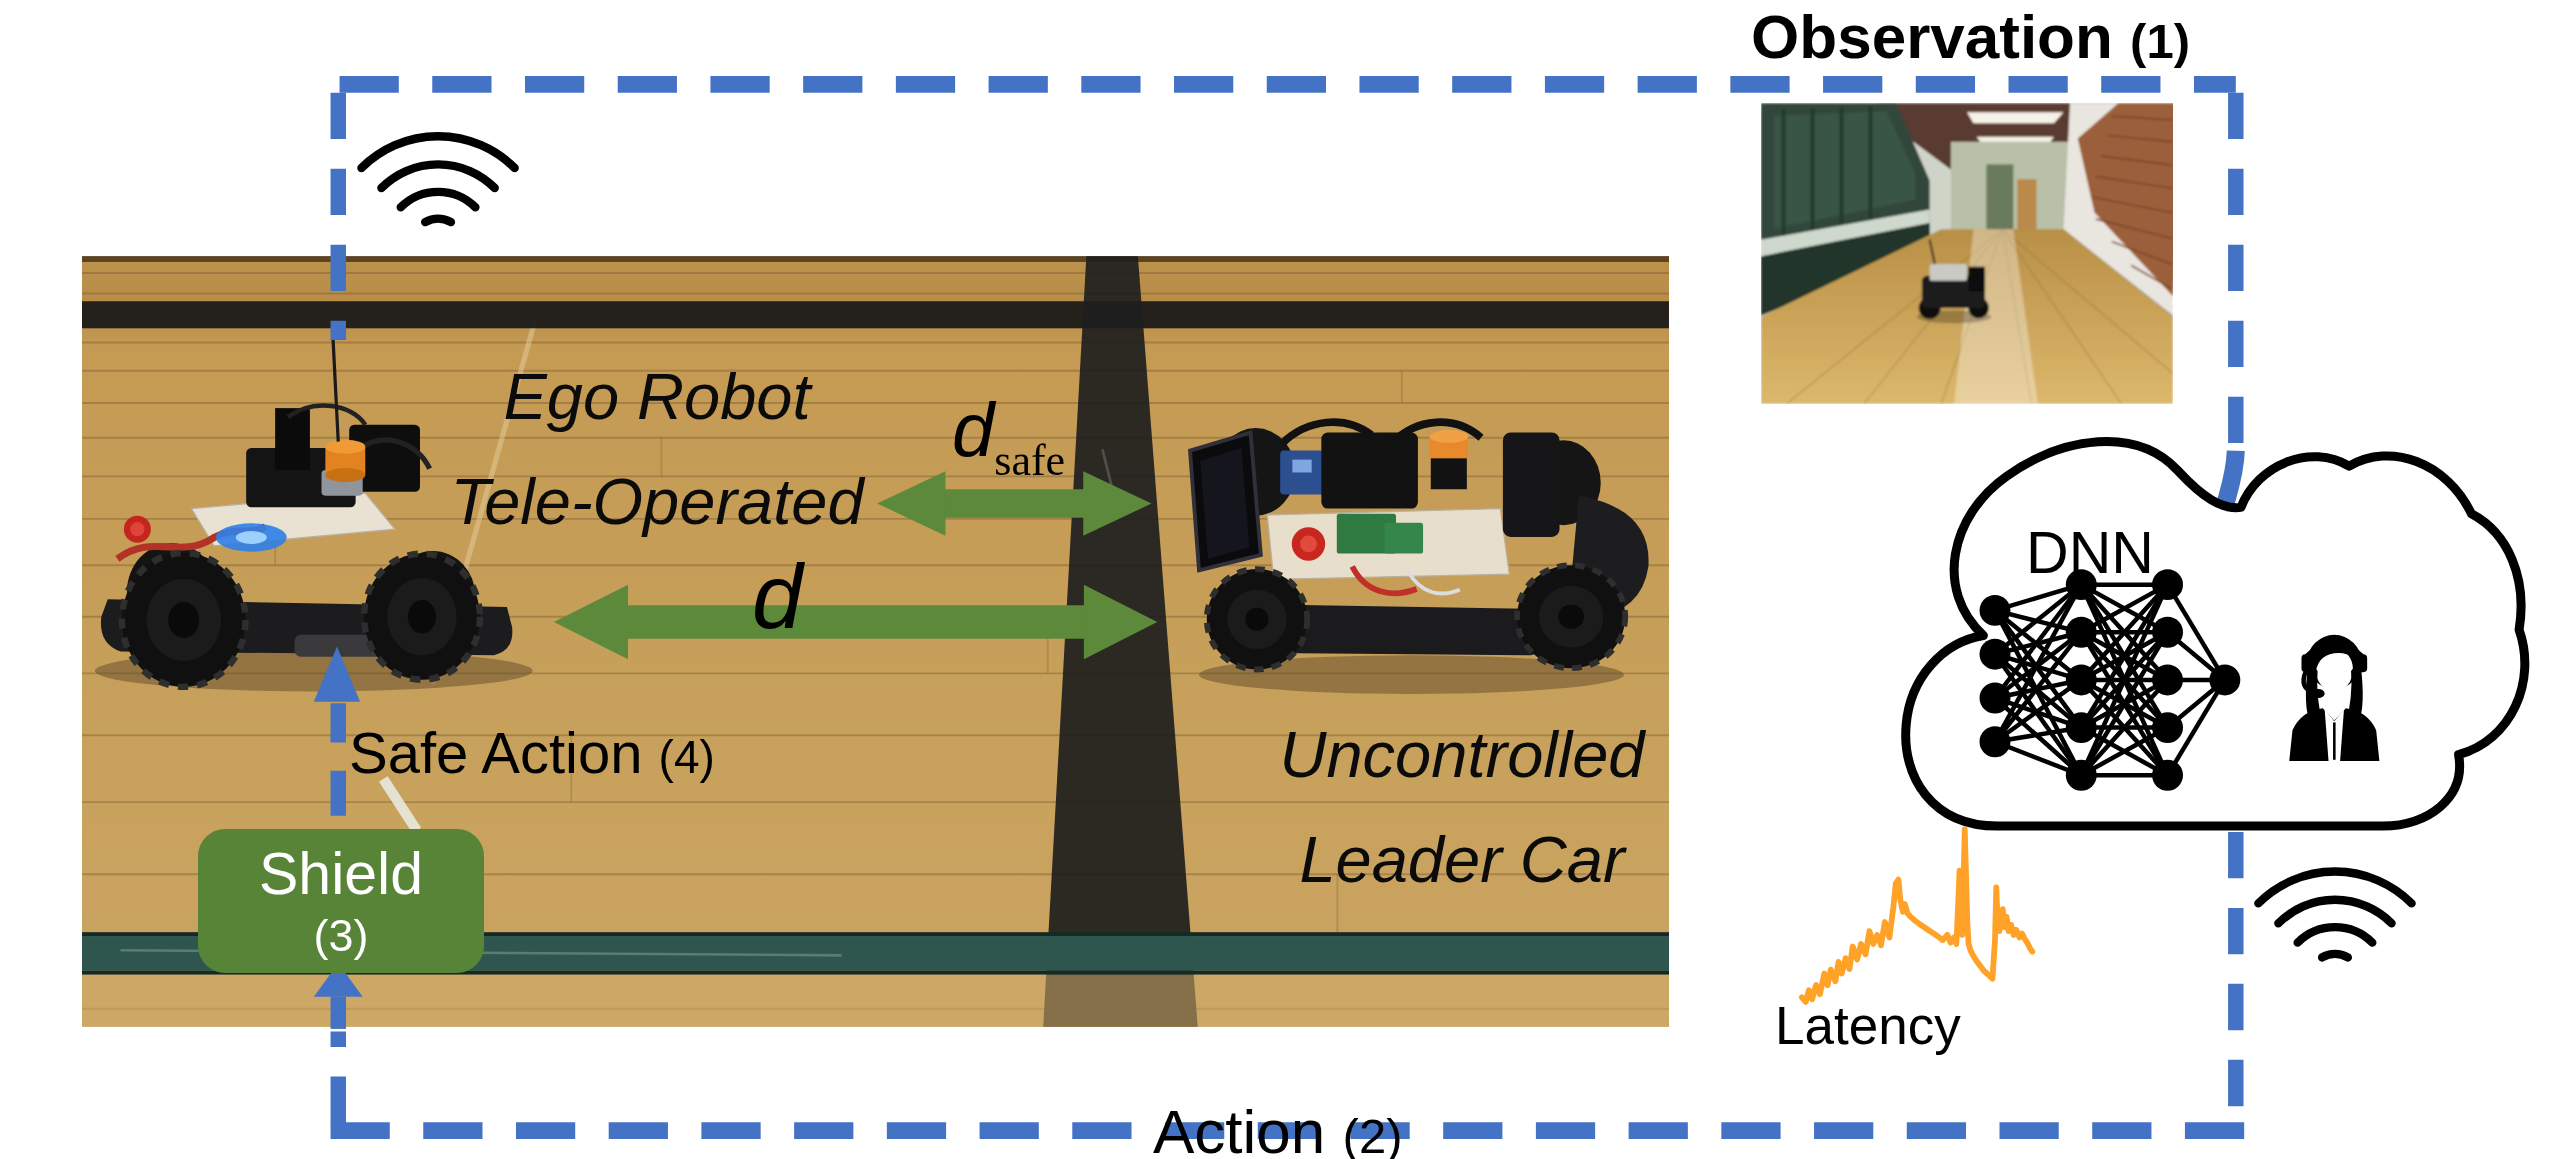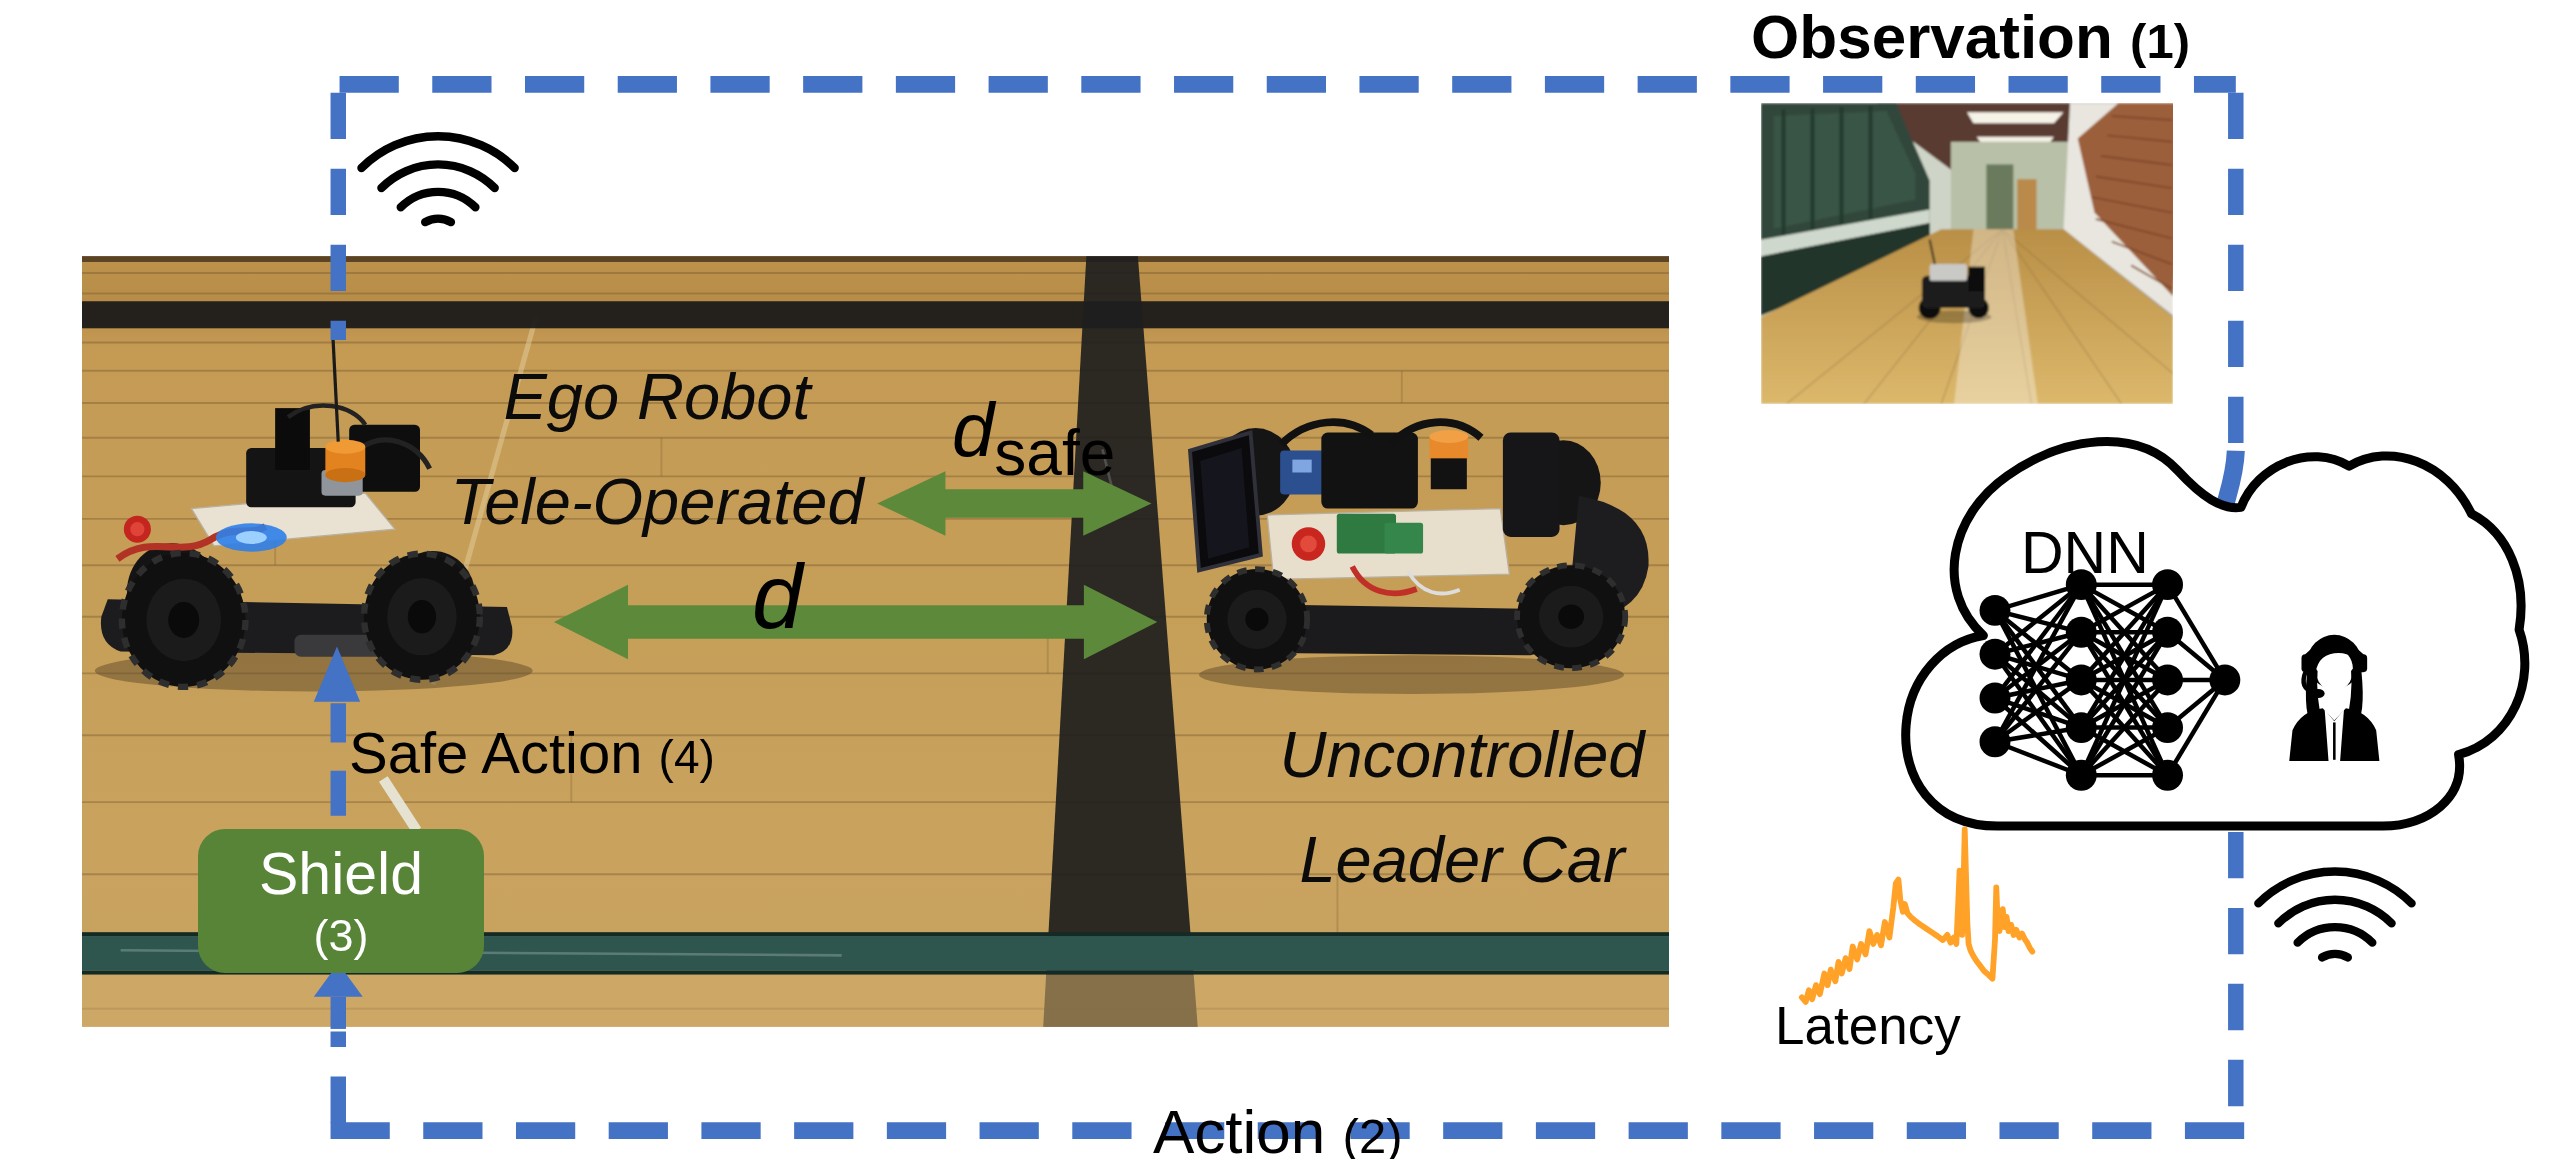--- a/index.html
+++ b/index.html
@@ -27,22 +27,22 @@
     background:var(--shield-green);color:#ffffff;display:flex;flex-direction:column;
     align-items:center;justify-content:center;margin-top:10px;
   }
   #shield-box .shield-word{font-size:59px;line-height:1.0;}
   #shield-box .shield-num{font-size:45px;line-height:1.0;margin-top:9px;}
   #ego-label{left:425px;top:344px;width:464px;}
   #leader-label{left:1240px;top:702px;width:444px;}
   #d-label{left:752px;top:545px;font-style:italic;font-size:91px;}
   #dsafe-label{left:952px;top:386px;white-space:nowrap;}
   #dsafe-label .dsym{font-style:italic;font-size:76px;}
-  #dsafe-label .dsub{font-size:64px;vertical-align:-19.3px;}
-  #dnn-label{left:2021px;top:519px;width:138px;text-align:left;font-size:59px;}
+  #dsafe-label .dsub{font-size:44px;vertical-align:-19.3px;font-family:Liberation Serif, serif;}
+  #dnn-label{left:2021px;top:519px;width:138px;text-align:center;font-size:59px;}
   #latency-label{left:1775px;top:992px;width:361px;font-size:53px;line-height:1.30;}
   svg{display:block;}
 </style>
 </head>
 <body>
 
 <div id="canvas">
 
   <div class="photo" style="left:82px;top:256px;width:1587px;height:771px;">
     <svg width="1587" height="771" viewBox="0 0 2465 1197">

